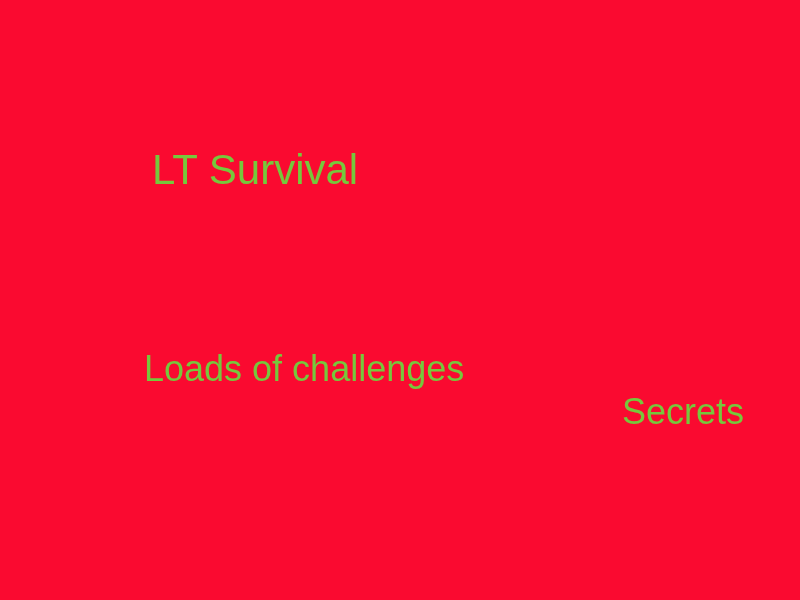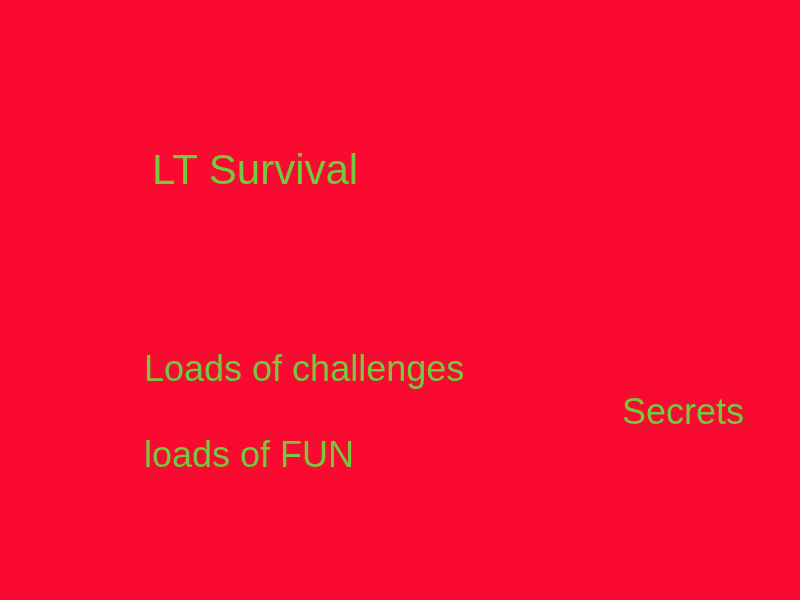--- a/index.html
+++ b/index.html
@@ -67,16 +67,15 @@
 
 <div id="slide" style="background: rgb(250, 10, 48);">
 
   <div id="title-placeholder">
     <h1 id="slide-title" style="color: rgb(118, 200, 60);">LT Survival</h1>
   </div>
 
   <div id="body-placeholder">
     <p class="body-line" style="color: rgb(118, 200, 60);">Loads of challenges</p>
     <p class="body-line" style="color: rgb(118, 200, 60); text-align: right;">Secrets</p>
-    <p class="body-line" style="color: rgb(118, 200, 60);">loads of FUN</p>
   </div>
 
 </div>
 
 </body></html>

